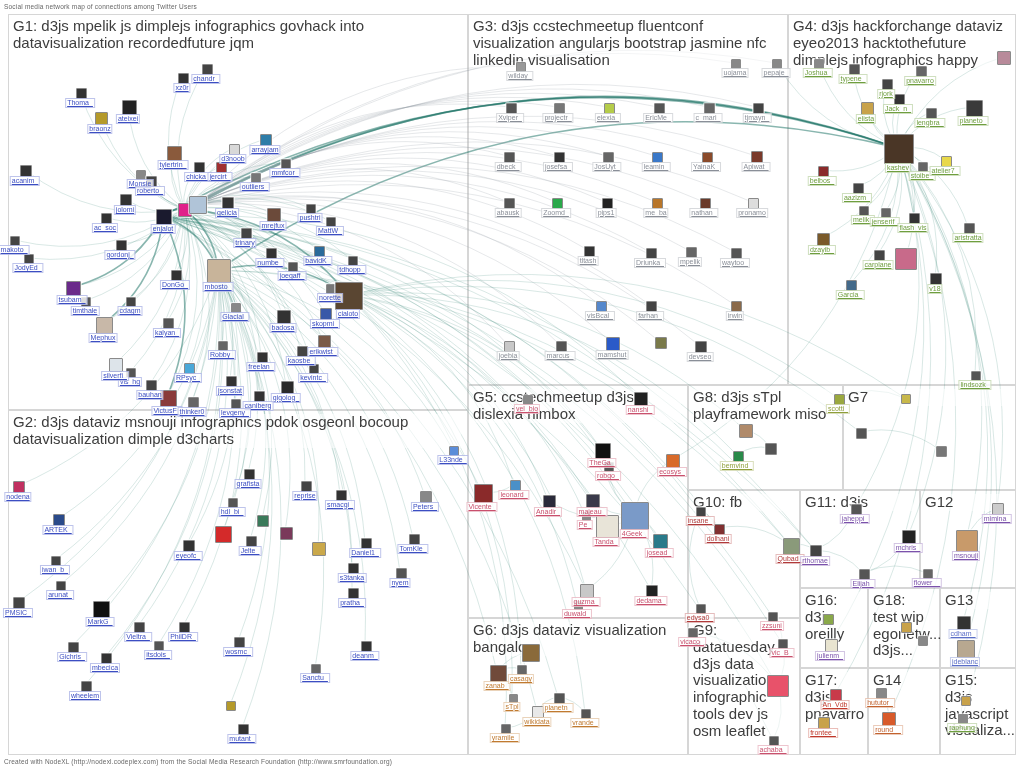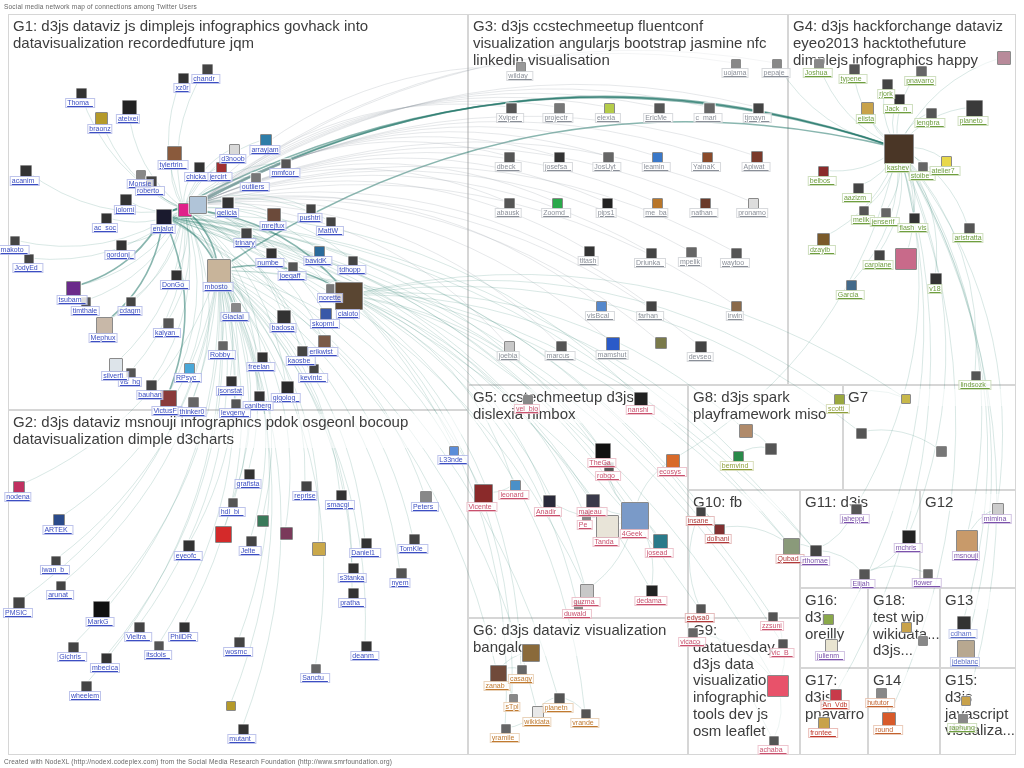--- a/index.html
+++ b/index.html
@@ -286,34 +286,34 @@
       <path d="M 537 711 Q 544.42 699.38 558 697" fill="none" stroke="rgba(34,119,102,0.22)" stroke-width="0.8"></path>
       <path d="M 537 711 Q 524.74 726.54 505 728" fill="none" stroke="rgba(34,119,102,0.22)" stroke-width="0.8"></path>
       <path d="M 558 697 Q 575.02 699.06 585 713" fill="none" stroke="rgba(34,119,102,0.22)" stroke-width="0.8"></path>
       <path d="M 700 608 Q 678.66 559.5 700 511" fill="none" stroke="rgba(34,119,102,0.22)" stroke-width="0.8"></path>
       <path d="M 772 616 Q 782.94 627.3 782 643" fill="none" stroke="rgba(34,119,102,0.22)" stroke-width="0.8"></path>
       <path d="M 782 643 Q 788.74 665.1 777 685" fill="none" stroke="rgba(34,119,102,0.22)" stroke-width="0.8"></path>
       <path d="M 777 685 Q 787.1 713.38 773 740" fill="none" stroke="rgba(34,119,102,0.22)" stroke-width="0.8"></path>
       <path d="M 692 632 Q 746.16 639.8 777 685" fill="none" stroke="rgba(34,119,102,0.22)" stroke-width="0.8"></path>
     </svg>
   <div id="heads">
-      <div class="ghead" style="left: 13px; top: 18px; width: 448px;">G1: d3js dataviz js dimplejs infographics govhack into datavisualization recordedfuture jqm</div>
+      <div class="ghead" style="left: 13px; top: 18px; width: 448px;">G1: d3js mpelik js dimplejs infographics govhack into datavisualization recordedfuture jqm</div>
       <div class="ghead" style="left: 13px; top: 414px; width: 448px;">G2: d3js dataviz msnouji infographics pdok osgeonl bocoup datavisualization dimple d3charts</div>
       <div class="ghead" style="left: 473px; top: 18px; width: 308px;">G3: d3js ccstechmeetup fluentconf visualization angularjs bootstrap jasmine nfc linkedin visualisation</div>
       <div class="ghead" style="left: 793px; top: 18px; width: 216px;">G4: d3js hackforchange dataviz eyeo2013 hacktothefuture dimplejs infographics happy</div>
       <div class="ghead" style="left: 473px; top: 389px; width: 208px;">G5: ccstechmeetup d3js dislexia nimbox</div>
-      <div class="ghead" style="left: 693px; top: 389px; width: 143px;">G8: d3js spark playframework miso</div>
+      <div class="ghead" style="left: 693px; top: 389px; width: 143px;">G8: d3js sTpl playframework miso</div>
       <div class="ghead" style="left: 848px; top: 389px; width: 161px;">G7</div>
       <div class="ghead" style="left: 693px; top: 494px; width: 100px;">G10: fb</div>
       <div class="ghead" style="left: 805px; top: 494px; width: 108px;">G11: d3js</div>
       <div class="ghead" style="left: 925px; top: 494px; width: 84px;">G12</div>
       <div class="ghead" style="left: 473px; top: 622px; width: 208px;">G6: d3js dataviz visualization bangalore</div>
       <div class="ghead" style="left: 693px; top: 622px; width: 100px;">G9: datatuesday d3js data visualization infographic tools dev js osm leaflet</div>
       <div class="ghead" style="left: 805px; top: 592px; width: 56px;">G16: d3js oreilly</div>
-      <div class="ghead" style="left: 873px; top: 592px; width: 60px;">G18: test wip wikidata... d3js...</div>
+      <div class="ghead" style="left: 873px; top: 592px; width: 60px;">G18: test wip egonetw... d3js...</div>
       <div class="ghead" style="left: 945px; top: 592px; width: 64px;">G13</div>
       <div class="ghead" style="left: 805px; top: 672px; width: 56px;">G17: d3js pnavarro</div>
       <div class="ghead" style="left: 873px; top: 672px; width: 60px;">G14</div>
       <div class="ghead" style="left: 945px; top: 672px; width: 64px;">G15: d3js javascript visualiza...</div>
     </div>
   <div id="nodes">
       <div class="node" style="left: 201.5px; top: 63.5px; width: 9px; height: 9px; background: rgb(68, 68, 68);"></div>
       <div class="nlabel" style="left: 206px; top: 73.5px; color: rgb(60, 78, 194); border: 1px solid rgba(60, 78, 194, 0.333);">chandr_</div>
       <div class="node" style="left: 177.5px; top: 72.5px; width: 9px; height: 9px; background: rgb(51, 51, 51);"></div>
       <div class="nlabel" style="left: 182px; top: 82.5px; color: rgb(60, 78, 194); border: 1px solid rgba(60, 78, 194, 0.333);">xz0r</div>

